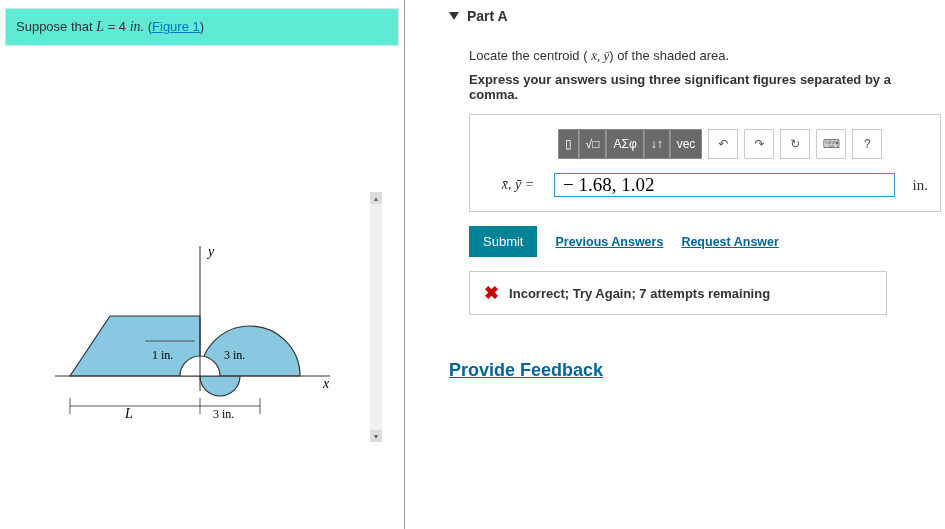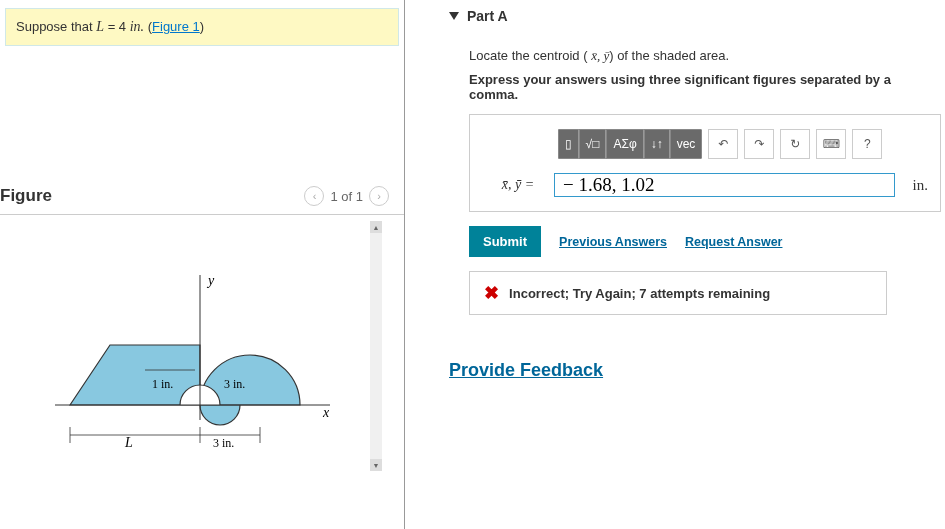--- a/index.html
+++ b/index.html
@@ -1,19 +1,19 @@
 <!DOCTYPE html>
 <html><head>
 <meta charset="utf-8">
 <style>
   * { box-sizing: border-box; margin: 0; padding: 0; }
   body { font-family: Arial, sans-serif; font-size: 13px; color: #333; background: #fff; width: 945px; height: 529px; position: relative; }
   
   .left-panel { position: absolute; left: 0; top: 0; width: 404px; height: 529px; }
-  .problem-box { margin: 8px 5px 0 5px; padding: 10px 10px; background: #fef9c3; border: 1px solid #d0e8e8; font-size: 13px; }
+  .problem-box { margin: 8px 5px 0 5px; padding: 10px 10px; background: #5eead4; border: 1px solid #d0e8e8; font-size: 13px; }
   .problem-box .ital { font-style: italic; font-family: 'Times New Roman', serif; font-size: 14px; }
   .problem-box a { color: #0077cc; text-decoration: underline; }
   
   .figure-section { margin-top: 140px; }
   .figure-hdr { display: flex; justify-content: space-between; align-items: center; padding: 0 15px 8px 0; border-bottom: 1px solid #ccc; }
   .figure-hdr h3 { font-size: 17px; font-weight: bold; }
   .fig-nav { display: flex; align-items: center; gap: 6px; font-size: 13px; color: #666; }
   .nav-btn { width: 20px; height: 20px; border: 1px solid #ccc; border-radius: 50%; background: #fff; display: flex; align-items: center; justify-content: center; font-size: 11px; color: #aaa; cursor: pointer; }
   
   .figure-body { position: relative; height: 290px; }
@@ -42,48 +42,40 @@
   .tool-group1 .tool-btn:last-child{border-right:1px solid #888;}
   .tool-light { background: #fff; color: #555; border: 1px solid #ccc; width: 30px; }
   .tool-gap { width: 6px; }
   
   .input-row { display: flex; align-items: center; }
   .input-label { font-family: 'Times New Roman', serif; font-style: italic; font-size: 14px; width: 72px; text-align: center; }
   .answer-input { flex: 1; height: 24px; border: 1px solid #3399cc; font-family: 'Times New Roman', serif; font-size: 19px; padding: 0 8px; }
   .unit { font-family: 'Times New Roman', serif; font-size: 15px; padding-left: 18px; }
   
   .submit-row { display: flex; align-items: center; gap: 18px; margin-top: 14px; margin-left: 50px; }
-  .submit-btn { background: #008299; color: #fff; border: none; padding: 8px 14px; font-size: 13px; font-weight: bold; cursor: pointer; }
+  .submit-btn { background: #008299; color: #fff; border: none; padding: 8px 14px; font-size: 13px; font-weight: normal; cursor: pointer; }
   .link { color: #006699; text-decoration: underline; font-size: 12.5px; cursor: pointer; font-weight:bold;}
   
   .feedback-box { border: 1px solid #ccc; margin-top: 14px; margin-left: 50px; padding: 10px 14px; width: 418px; display: flex; align-items: center; gap: 10px; }
   .x-icon { color: #cc0000; font-size: 18px; font-weight: bold; }
   .feedback-text { font-size: 13px; font-weight: bold; }
   
   .provide-feedback { margin-top: 45px; margin-left: 30px; }
   .provide-feedback a { color: #006699; text-decoration: underline; font-size: 18px; font-weight: bold; }
 </style>
 </head>
 <body>
 
 <div class="left-panel">
   <div class="problem-box">
     <span>Suppose that </span><span class="ital">L</span><span> = 4 </span><span class="ital">in.</span>
     (<a href="#">Figure 1</a>)
   </div>
 
   <div class="figure-section">
-    <div class="figure-hdr">
-      <h3>Figure</h3>
-      <div class="fig-nav">
-        <div class="nav-btn">‹</div>
-        <span>1 of 1</span>
-        <div class="nav-btn">›</div>
-      </div>
-    </div>
     <div class="figure-body">
       <div class="scrollbar">
         <div class="scroll-up">▲</div>
         <div class="scroll-down">▼</div>
       </div>
       <div class="figure-canvas">
         <svg width="300" height="230" viewBox="0 0 300 230">
 
           <path d="M 30 150 L 70 90 L 160 90 L 160 150 A 50 50 0 0 1 260 150 L 260 150 Z M 160 150 A 20 20 0 0 0 200 150 Z" fill="#88c8e0" stroke="#333" stroke-width="1.2" fill-rule="evenodd"></path>
           <path d="M 140 150 A 20 20 0 0 1 180 150" fill="#fff" stroke="#333" stroke-width="1.2"></path>

